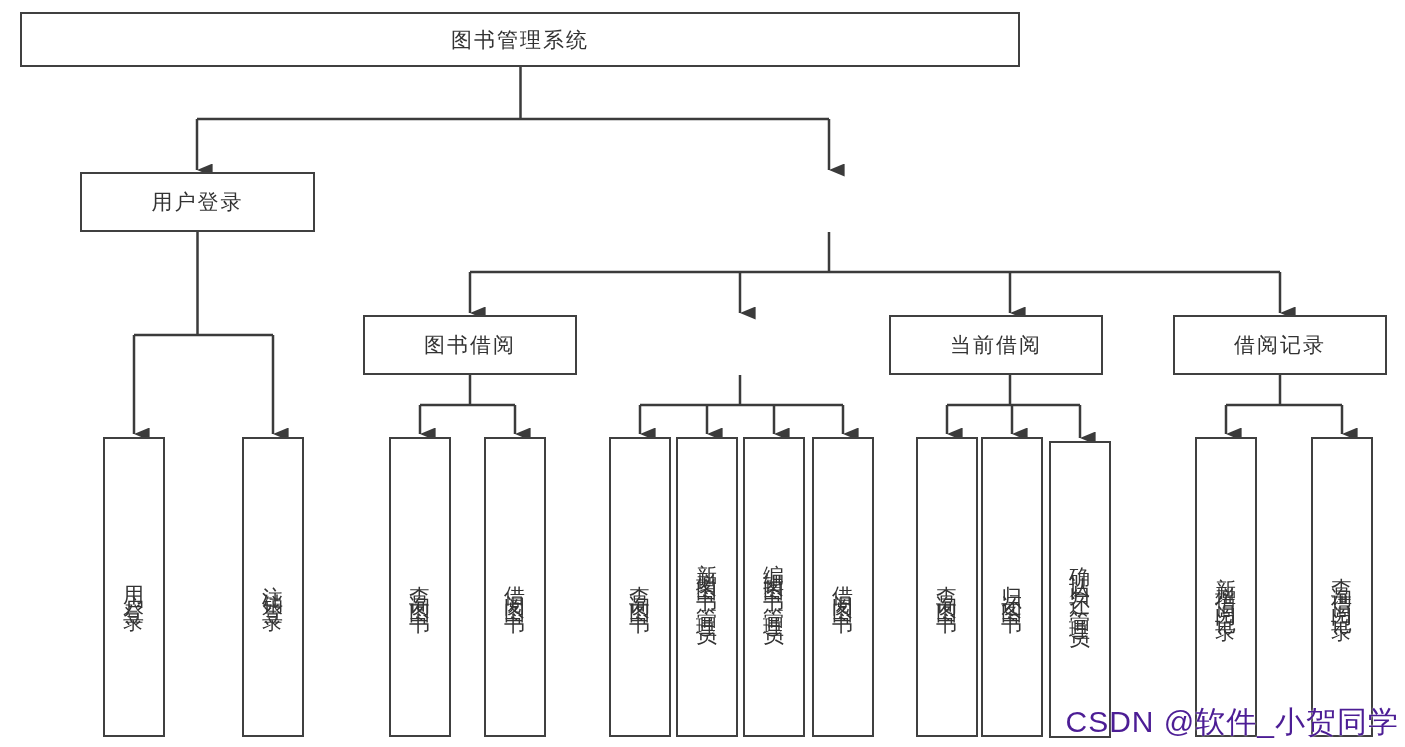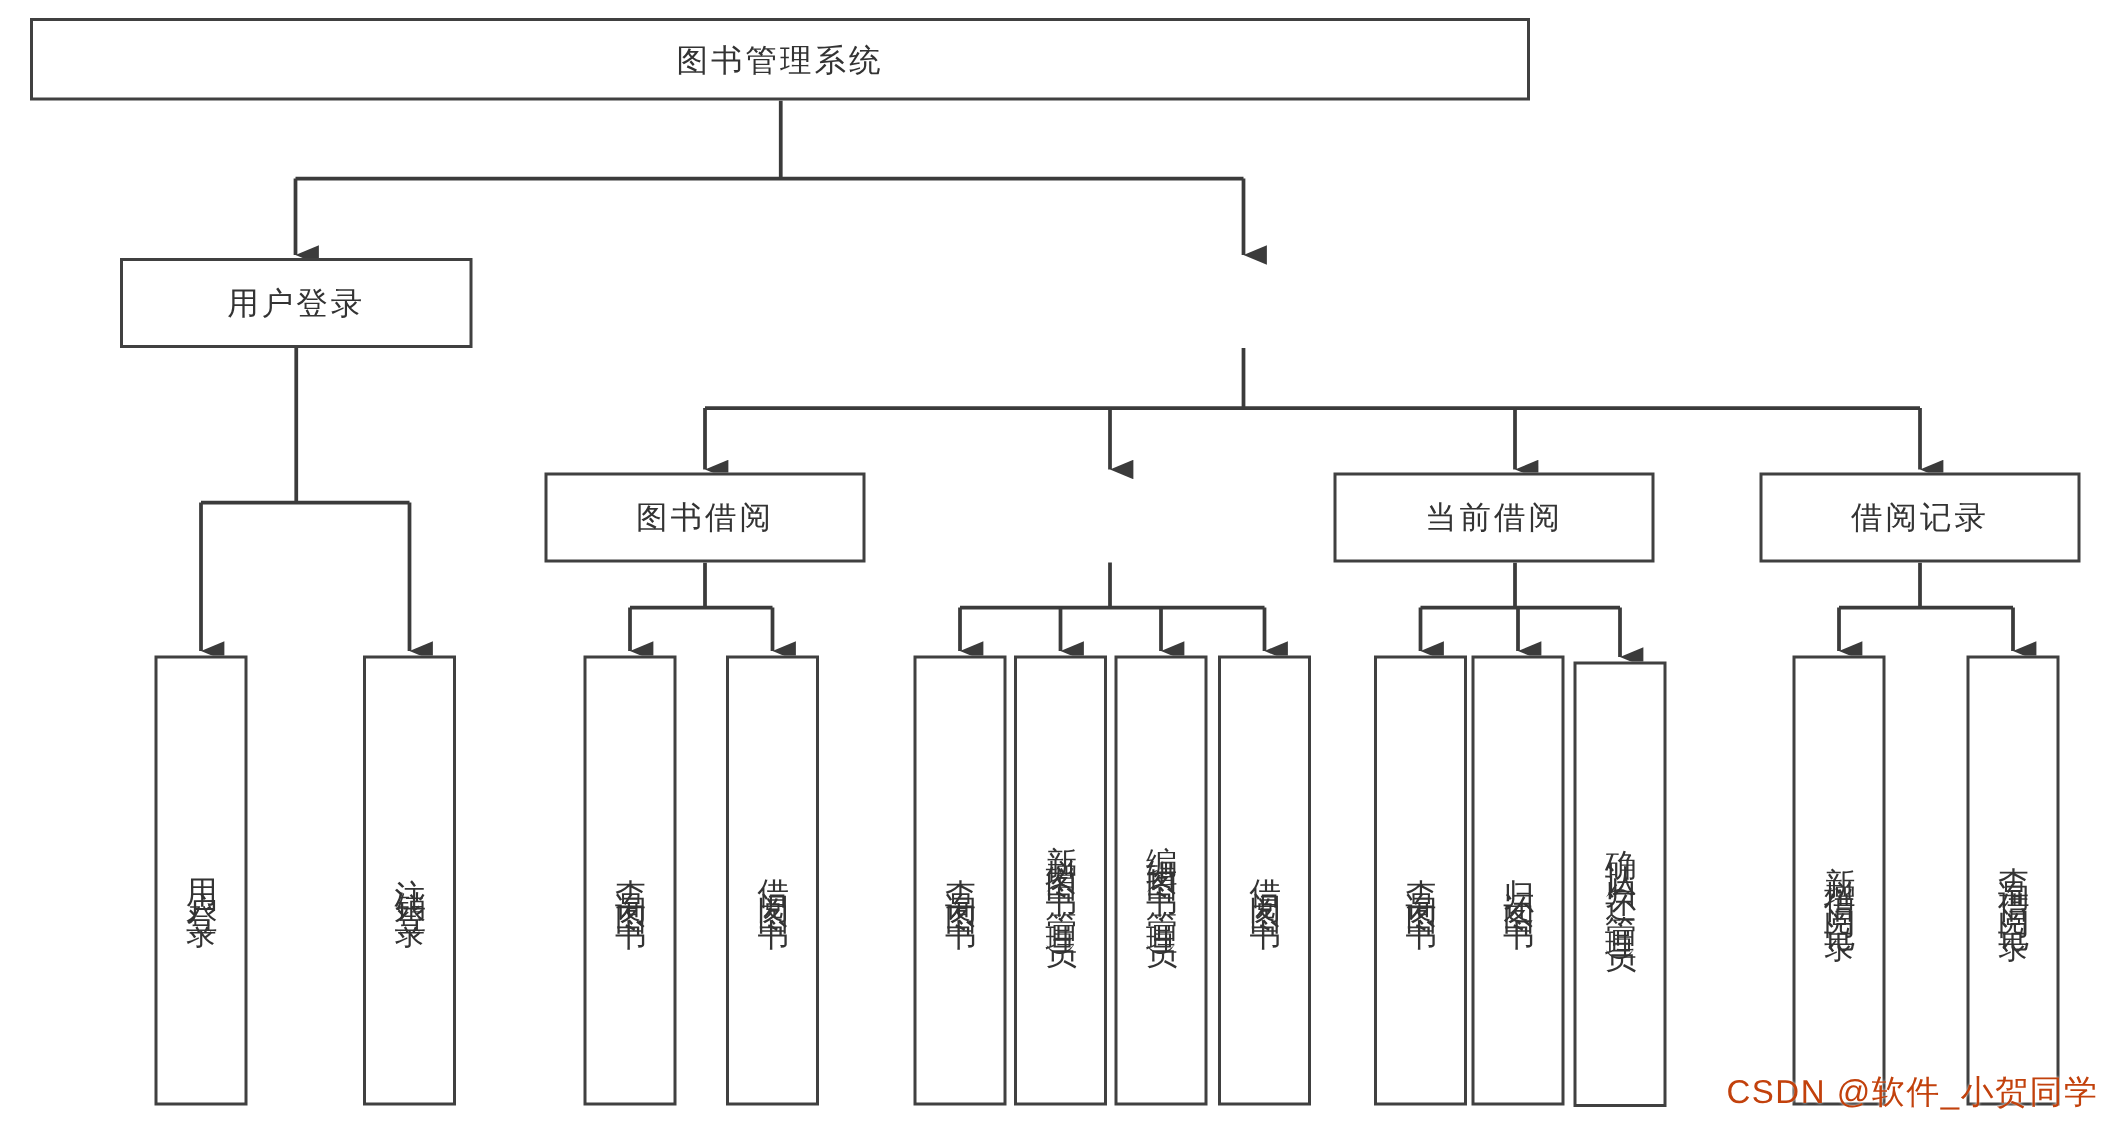--- a/index.html
+++ b/index.html
@@ -43,22 +43,22 @@
     letter-spacing: 0.42em;
     line-height: 1;
     color: #333333;
     white-space: nowrap;
   }
   .thin { border-width: 2px; }
   #watermark {
     position: absolute;
     right: 6px;
     bottom: 4px;
-    font-size: 22px;
-    color: #c2410c;
+    font-size: 30px;
+    color: #4c1d95;
     letter-spacing: 1px;
     text-shadow: 0 0 2px #ffffff;
     z-index: 5;
     white-space: nowrap;
   }
 </style>
 </head>
 <body>
 
 <div id="stage">

